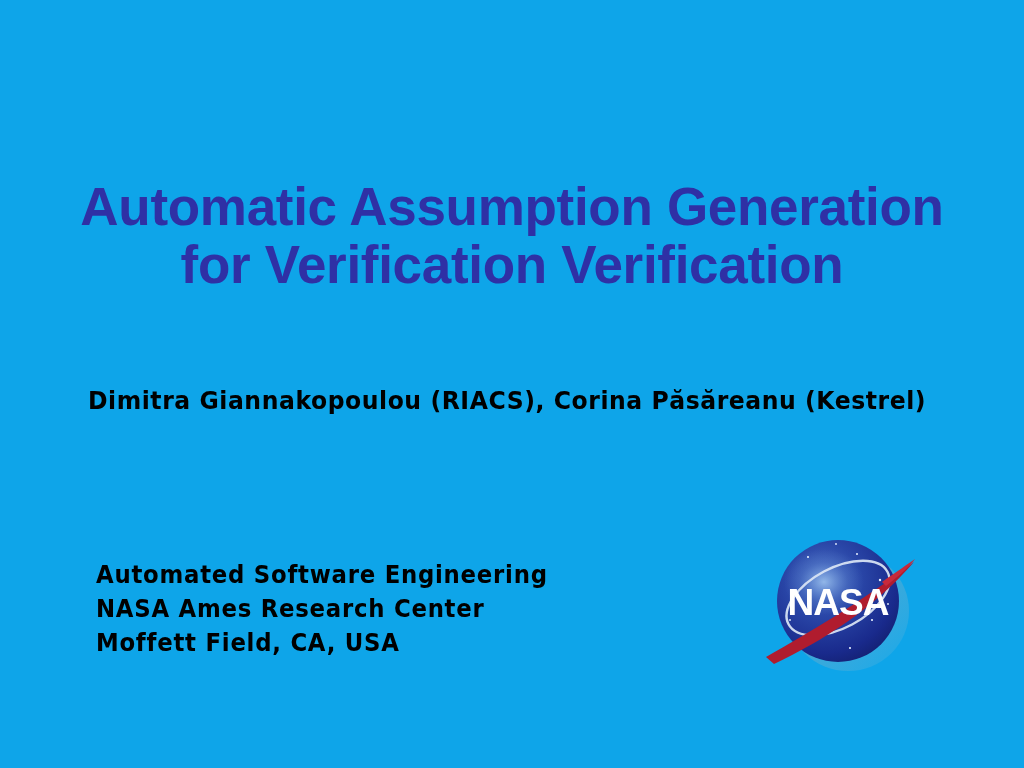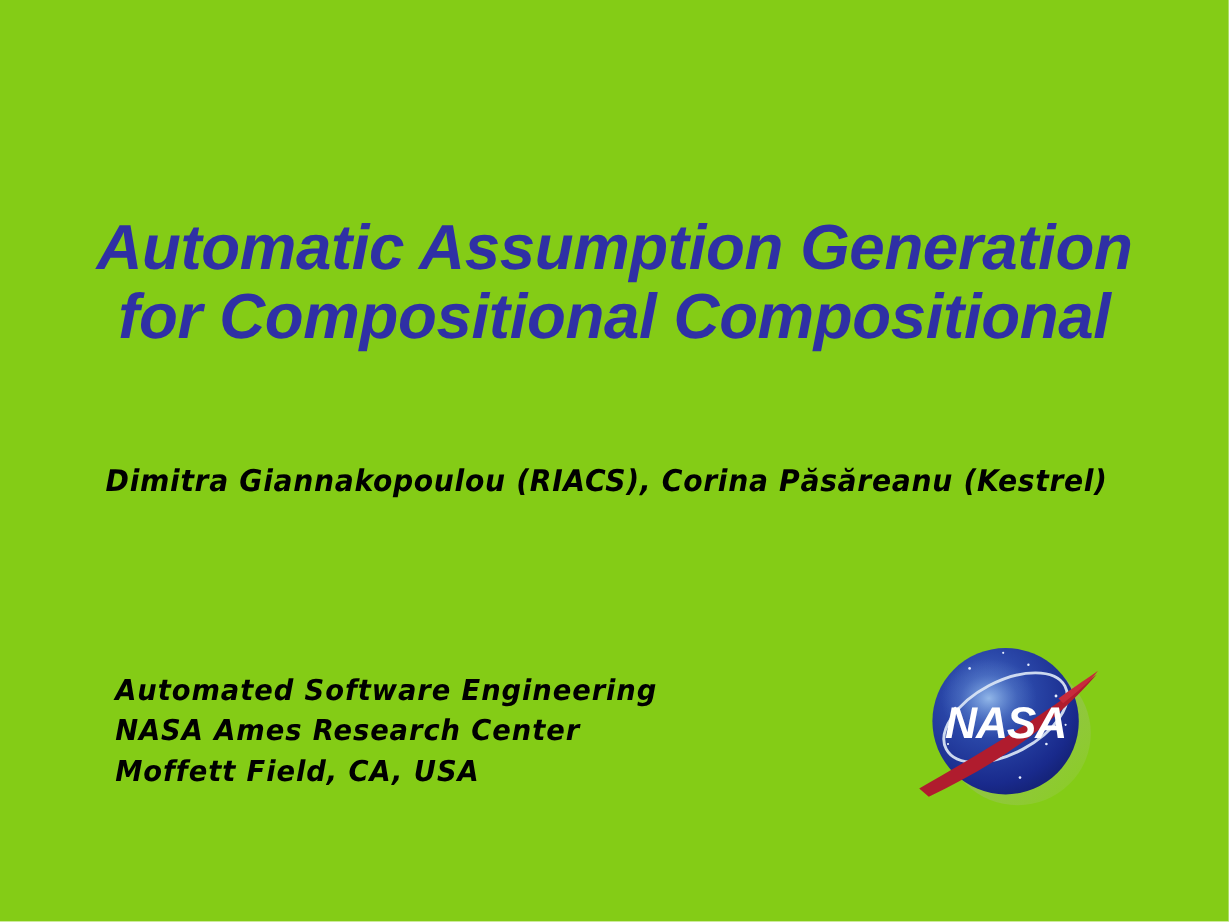--- a/index.html
+++ b/index.html
@@ -80,25 +80,25 @@
     left: 762px;
     top: 524px;
     width: 160px;
     height: 148px;
   }
   .nasa-logo svg { display: block; width: 160px; height: 148px; }
 </style>
 </head>
 <body>
 
-<div class="slide" style="background: #84cc16; font-style: italic;">
+<div class="slide" style="background: #0ea5e9;">
 
   <div class="title-block">
     <div class="title-line" style="color: rgb(47, 48, 165);">Automatic Assumption Generation</div>
-    <div class="title-line" style="color: rgb(47, 48, 165);">for Compositional Compositional</div>
+    <div class="title-line" style="color: rgb(47, 48, 165);">for Verification Verification</div>
   </div>
 
   <div class="authors" style="color: rgb(0, 0, 0);">Dimitra Giannakopoulou (RIACS), Corina Păsăreanu (Kestrel)</div>
 
   <div class="affiliation" style="color: rgb(0, 0, 0);">
     <div>Automated Software Engineering</div>
     <div>NASA Ames Research Center</div>
     <div>Moffett Field, CA, USA</div>
   </div>
 

